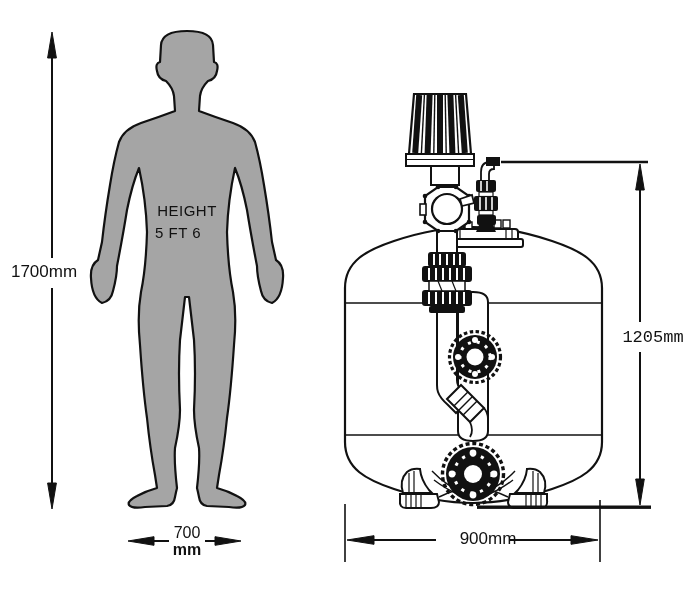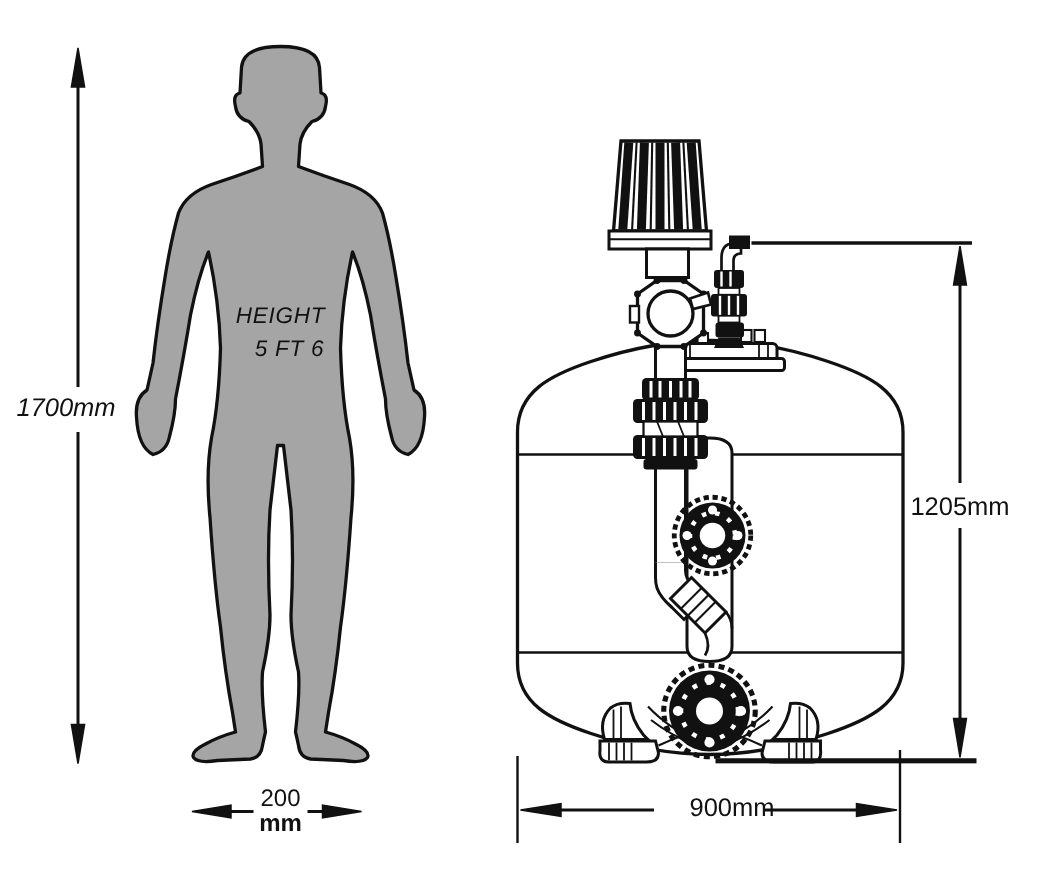--- a/index.html
+++ b/index.html
@@ -2,21 +2,21 @@
 <html><head>
 <meta charset="utf-8">
 <style>
   html,body{margin:0;padding:0;}
   body{width:696px;height:592px;background:#ffffff;position:relative;overflow:hidden;
        font-family:"Liberation Sans", sans-serif;}
   #stage{position:absolute;left:0;top:0;width:696px;height:592px;}
   svg{position:absolute;left:0;top:0;}
   .label{position:absolute;color:#111;text-align:center;line-height:1.1;
          font-family:"Liberation Sans", sans-serif;white-space:nowrap;}
-  .lbl-height{font-size:15px;letter-spacing:.5px;font-style:italic;}
+  .lbl-height{font-size:15px;letter-spacing:.5px;}
   .lbl-dim{font-size:17px;}
   .lbl-dim-sm{font-size:16px;}
 </style>
 </head>
 <body>
 
 <div id="stage">
 
 <svg width="696" height="592" viewBox="0 0 696 592">
 
@@ -264,24 +264,24 @@
     <line x1="345" y1="504" x2="345" y2="562" stroke-width="1.6"></line>
     <line x1="600" y1="500" x2="600" y2="562" stroke-width="1.6"></line>
     <line x1="371" y1="540" x2="436" y2="540" stroke-width="2"></line>
     <line x1="509" y1="540" x2="574" y2="540" stroke-width="2"></line>
     <polygon points="347,540 374,535.7 374,544.3"></polygon>
     <polygon points="598,540 571,535.7 571,544.3"></polygon>
   </g>
 </svg>
 
 <div class="label lbl-height" style="left:147px;top:203px;width:80px;">HEIGHT</div>
-<div class="label lbl-height" style="left:159px;top:225px;width:68px;">5 FT 6</div>
-
-<div class="label lbl-dim" style="left:4px;top:263px;width:80px;font-style:italic;">1700mm</div>
-
-<div class="label lbl-dim-sm" style="left:167px;top:524px;width:40px;">200</div>
+<div class="label lbl-height" style="left:144px;top:225px;width:68px;">5 FT 6</div>
+
+<div class="label lbl-dim" style="left:4px;top:263px;width:80px;">1700mm</div>
+
+<div class="label lbl-dim-sm" style="left:167px;top:524px;width:40px;">700</div>
 <div class="label lbl-dim-sm" style="left:167px;top:541px;width:40px;font-weight:bold;">mm</div>
 
-<div class="label lbl-dim" style="left:600px;top:329px;width:80px;">1205mm</div>
+<div class="label lbl-dim" style="left:613px;top:329px;width:80px;font-family:Liberation Mono, monospace;">1205mm</div>
 
 <div class="label lbl-dim" style="left:448px;top:530px;width:80px;">900mm</div>
 
 </div>
 
 </body></html>

